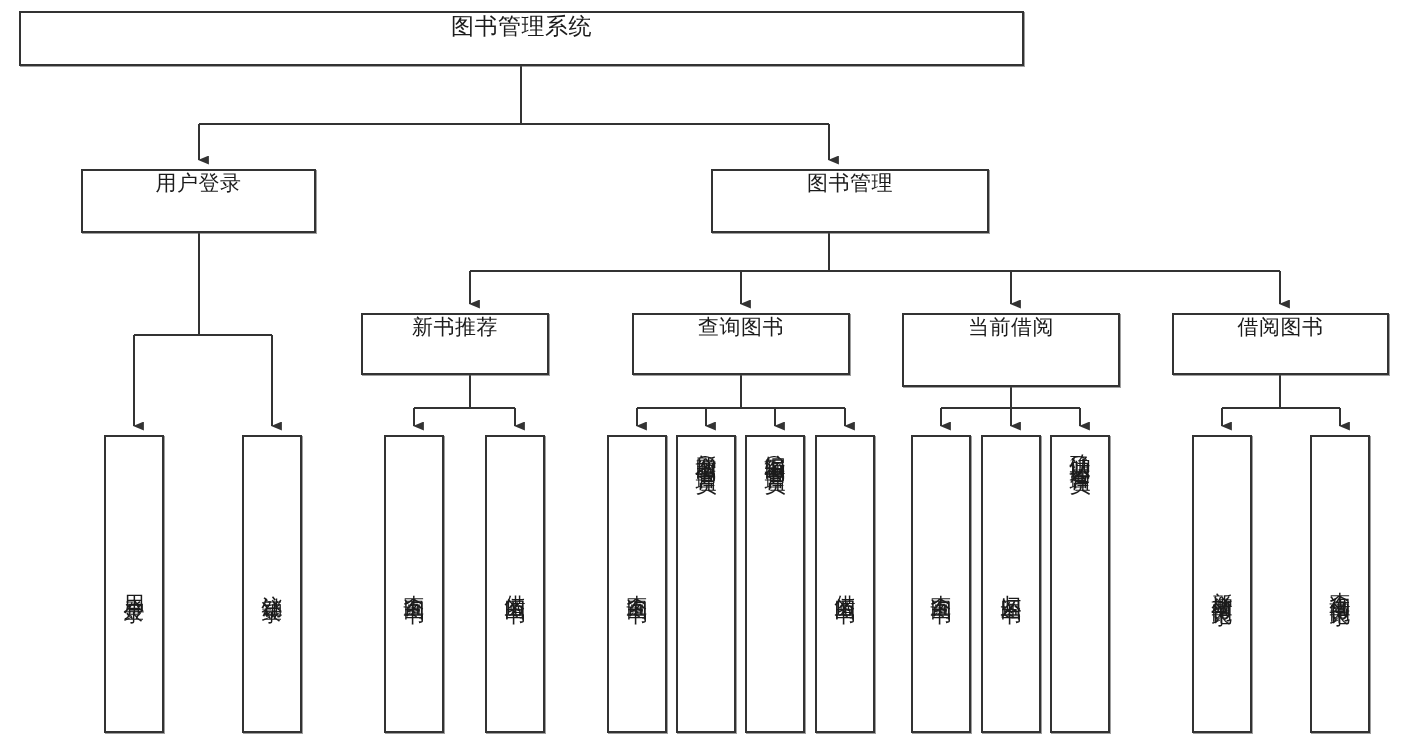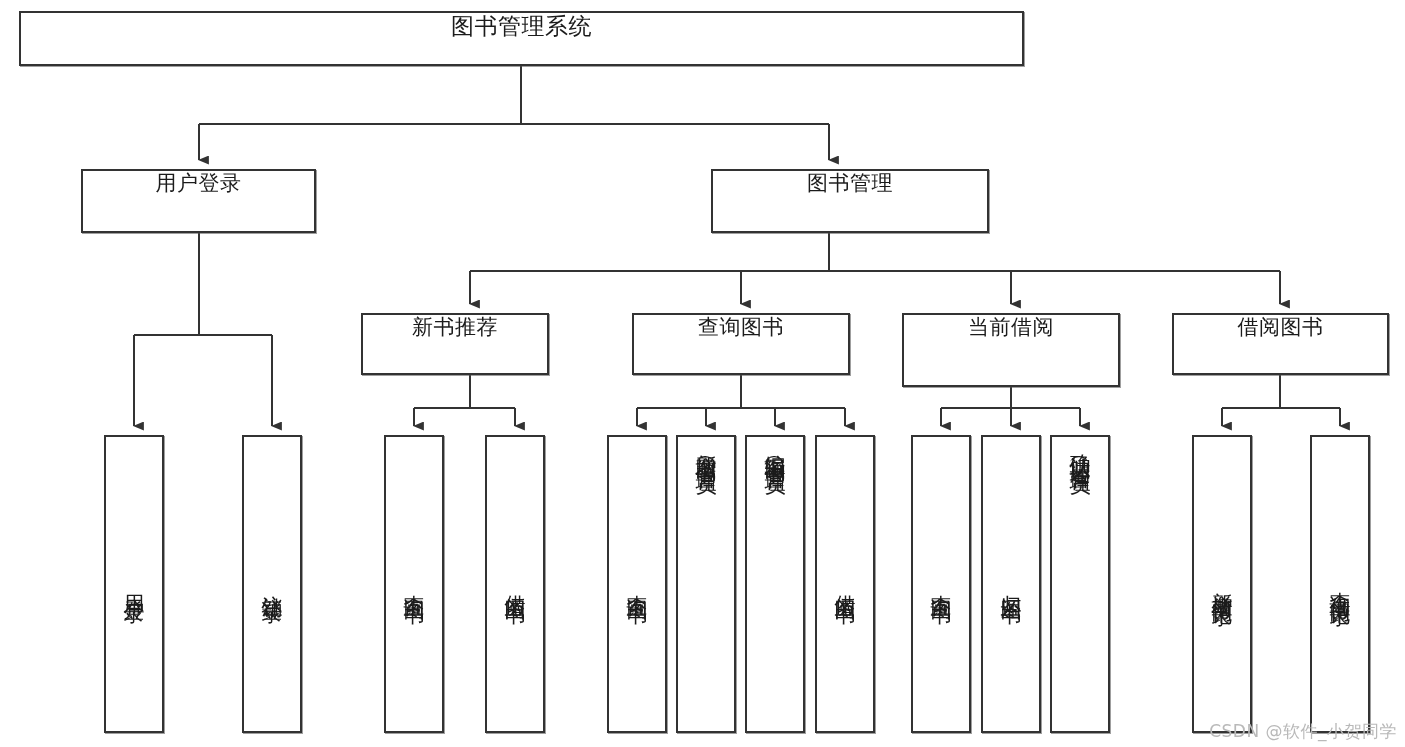--- a/index.html
+++ b/index.html
@@ -195,15 +195,14 @@
     <span class="label">确认归还（管理员）</span>
   </div>
 
   <div class="node leaf center-v" style="left:1192px; top:435px; width:60px; height:298px;">
     <span class="label">新增借阅记录</span>
   </div>
   <div class="node leaf center-v" style="left:1310px; top:435px; width:60px; height:298px;">
     <span class="label">查询借阅记录</span>
   </div>
 
-  <div id="watermark">CSDN @软件_小贺同学</div>
 
 </div>
 
 </body></html>

